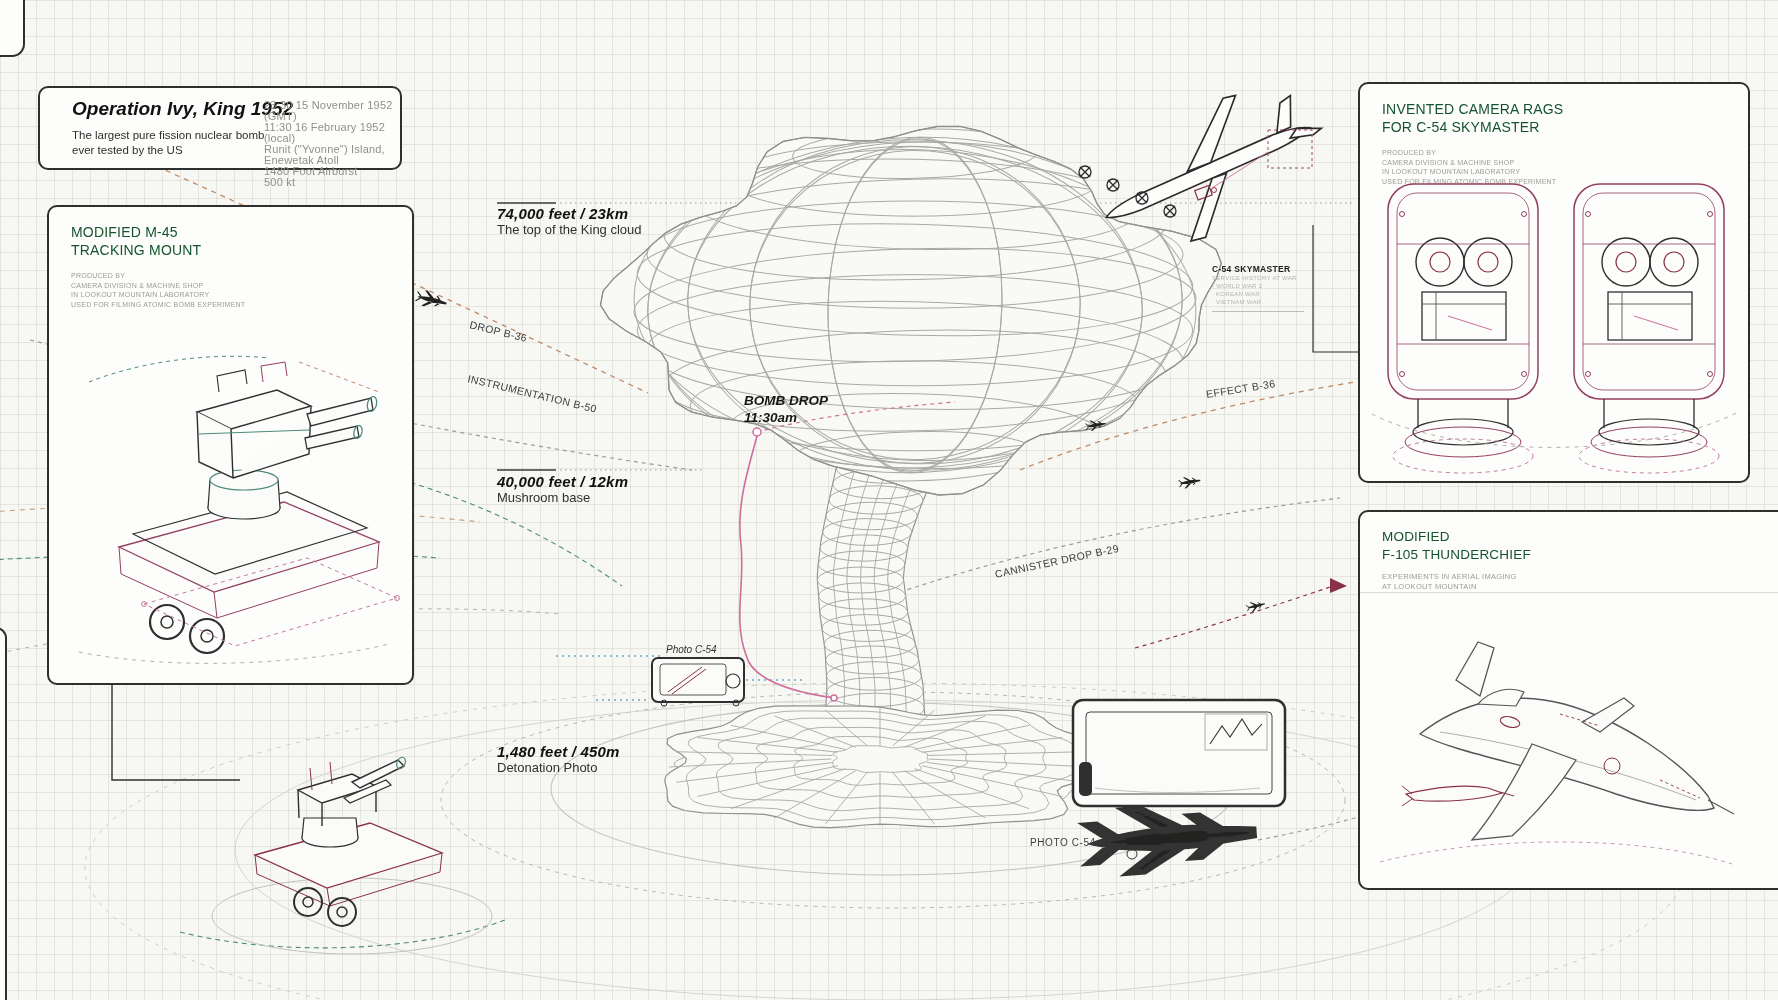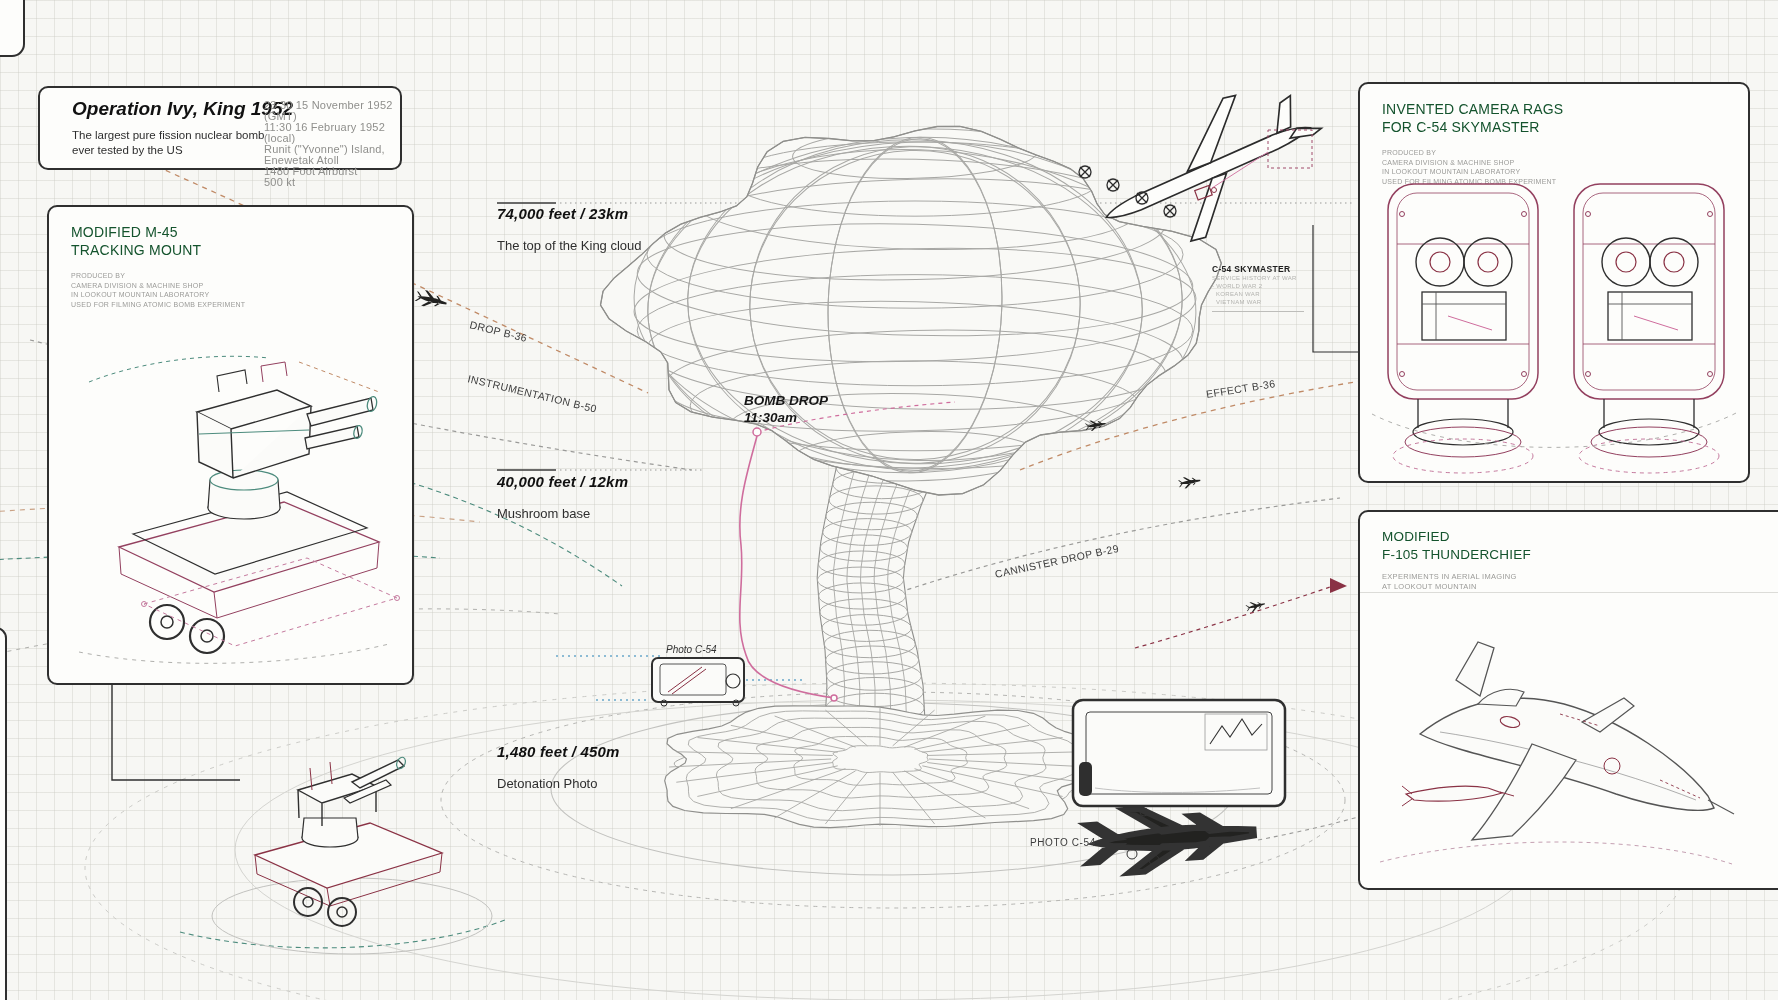--- a/index.html
+++ b/index.html
@@ -9,21 +9,21 @@
     background-image:linear-gradient(rgba(200,200,192,.38) 1px, transparent 1px),
                      linear-gradient(90deg, rgba(200,200,192,.38) 1px, transparent 1px);
     background-size:18px 18px;}
   svg{position:absolute;left:0;top:0;overflow:visible;}
   .card{position:absolute;background:#fdfdfb;border:2px solid #2f2f2f;border-radius:10px;box-sizing:border-box;}
   .card .pad{position:absolute;left:22px;top:16px;right:16px;}
   .ct{font-weight:normal;font-size:14px;line-height:18px;letter-spacing:.2px;color:#14532d;white-space:pre-line;}
   .prod{margin-top:12px;font-size:7px;line-height:9.5px;letter-spacing:.25px;color:#9b9b98;}
   .lbl{position:absolute;}
   .val{font-size:15px;font-weight:bold;font-style:italic;color:#101010;letter-spacing:.2px;}
-  .sub{font-size:13px;color:#2e2e2e;margin-top:16px;}
+  .sub{font-size:13px;color:#2e2e2e;margin-top:0;}
   .fp{position:absolute;font-size:10.5px;color:#3c3c3c;letter-spacing:.4px;transform-origin:left center;white-space:nowrap;}
   .bd{position:absolute;font-size:13.5px;font-weight:bold;font-style:italic;color:#161616;line-height:17px;}
   .small-it{position:absolute;font-size:10px;font-style:italic;color:#333;}
   .caps{position:absolute;font-size:10px;color:#3c3c3c;letter-spacing:.6px;}
   .sky{position:absolute;width:130px;}
   .sky .t{font-size:8.5px;font-weight:bold;color:#1d1d1d;letter-spacing:.3px;}
   .sky .l{font-size:6px;line-height:8px;color:#b3b3af;letter-spacing:.3px;}
   .sky .rule{margin-top:5px;width:92px;border-top:1px solid #bdbdba;}
   .tc-title{font-size:19px;font-weight:bold;font-style:italic;color:#111;}
   .tc-sub{margin-top:8px;font-size:11.5px;line-height:15px;color:#2e2e2e;white-space:pre-line;}

